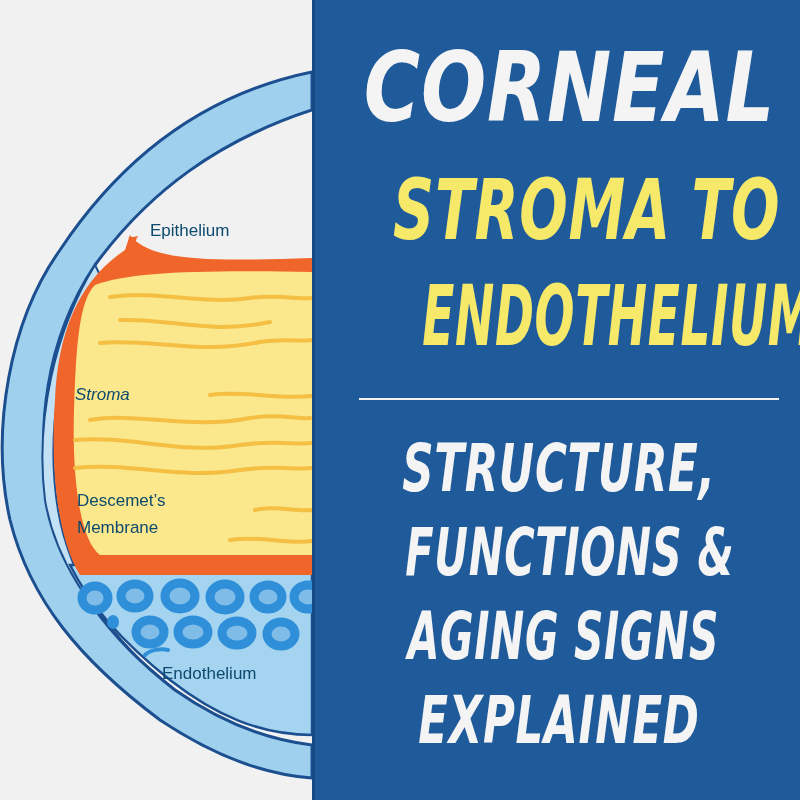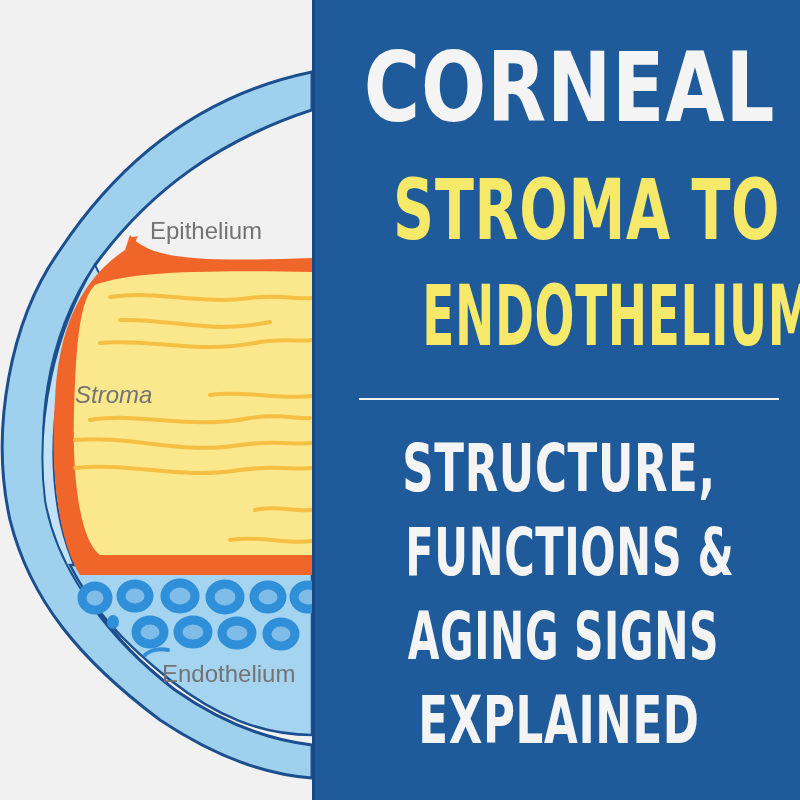--- a/index.html
+++ b/index.html
@@ -1,20 +1,20 @@
 <!DOCTYPE html>
 <html><head>
 <meta charset="utf-8">
 <style>
   html, body { margin: 0; padding: 0; }
   body { width: 800px; height: 800px; overflow: hidden; background: #f1f1f1; position: relative; font-family: "Liberation Sans", sans-serif; }
   .diagram { position: absolute; left: 0; top: 0; width: 312px; height: 800px; overflow: hidden; background: #f1f1f1; }
   .diagram svg { position: absolute; left: 0; top: 0; }
-  .label { position: absolute; color: #737373; font-family: "Liberation Sans", sans-serif; font-size: 24px; line-height: 26px; white-space: nowrap; }
-  .panel { position: absolute; left: 312px; top: 0; width: 488px; height: 800px; background: #1f5a9a; border-left: 3px solid #174a82; box-sizing: border-box; }
+  .label { position: absolute; color: #0c4a6e; font-family: "Liberation Sans", sans-serif; font-size: 17px; line-height: 26px; white-space: nowrap; }
+  .panel { position: absolute; left: 312px; top: 0; width: 488px; height: 800px; background: #1f5a9a; border-left: 3px solid #174a82; box-sizing: border-box; font-style: italic; }
   .title { position: absolute; left: 0; width: 488px; text-align: center; font-family: "DejaVu Sans", sans-serif; font-weight: bold; letter-spacing: 1px; white-space: nowrap; }
   .t-white { color: #f4f4f4; }
   .t-yellow { color: #f6e96a; }
   .divider { position: absolute; left: 44px; width: 420px; height: 2px; background: #f2f2f2; top: 398px; }
 </style>
 </head>
 <body>
 
 <div class="diagram">
   <svg width="312" height="800" viewBox="0 0 312 800">
@@ -53,20 +53,22 @@
       <ellipse cx="193" cy="632" rx="15" ry="12"></ellipse>
       <ellipse cx="237" cy="633" rx="15" ry="12"></ellipse>
       <ellipse cx="281" cy="634" rx="14" ry="12"></ellipse>
     </g>
     <ellipse cx="113" cy="622" rx="6" ry="7" fill="#2f8fd8"></ellipse>
     <path d="M145,655 C150,650 160,648 168,650" stroke="#2f8fd8" stroke-width="4" fill="none" stroke-linecap="round"></path>
   </svg>
 
   <div class="label" style="left:150px; top:218px;">Epithelium</div>
   <div class="label" style="left:75px; top:382px;font-style:italic;">Stroma</div>
+  <div class="label" style="left:77px; top:488px;">Descemet’s</div>
+  <div class="label" style="left:77px; top:515px;">Membrane</div>
   <div class="label" style="left:162px; top:661px;">Endothelium</div>
 </div>
 
 <div class="panel">
   <div class="title t-white" style="top:28px; font-size:96px; line-height:120px; transform:scaleX(0.80);">CORNEAL</div>
   <div class="title t-yellow" style="top:160px; font-size:84px; line-height:100px; transform:scaleX(0.68);">STROMA TO</div>
   <div class="title t-yellow" style="top:266px; font-size:84px; line-height:100px; transform:scaleX(0.56);">ENDOTHELIUM</div>
   <div class="divider"></div>
   <div class="title t-white" style="top:428px; font-size:66px; line-height:82px; transform:scaleX(0.66);">STRUCTURE,</div>
   <div class="title t-white" style="top:512px; font-size:66px; line-height:82px; transform:scaleX(0.63);">FUNCTIONS &amp;</div>

